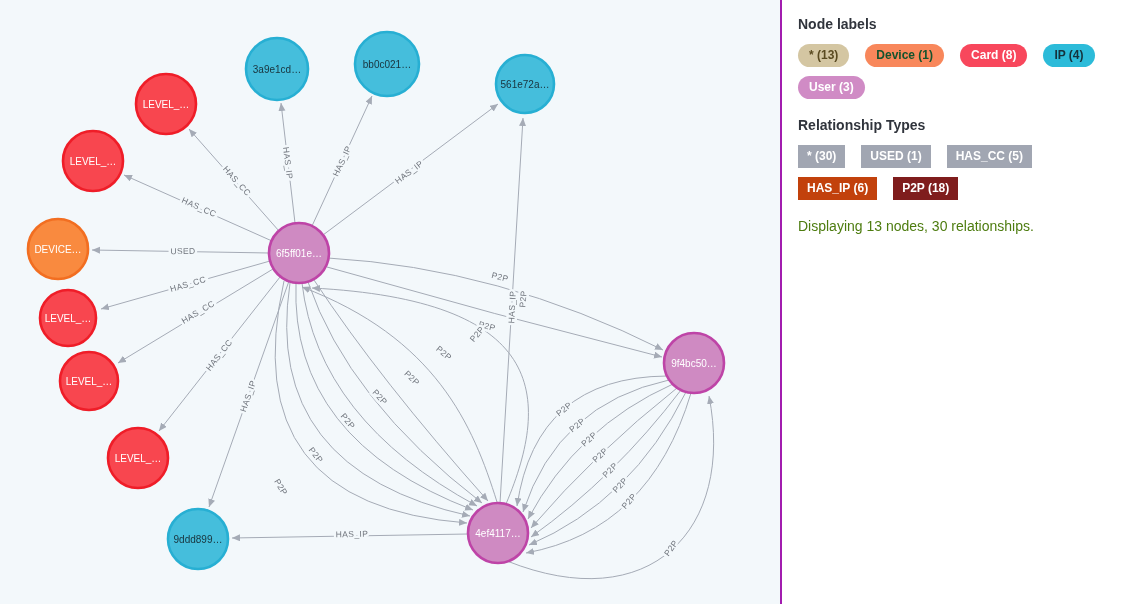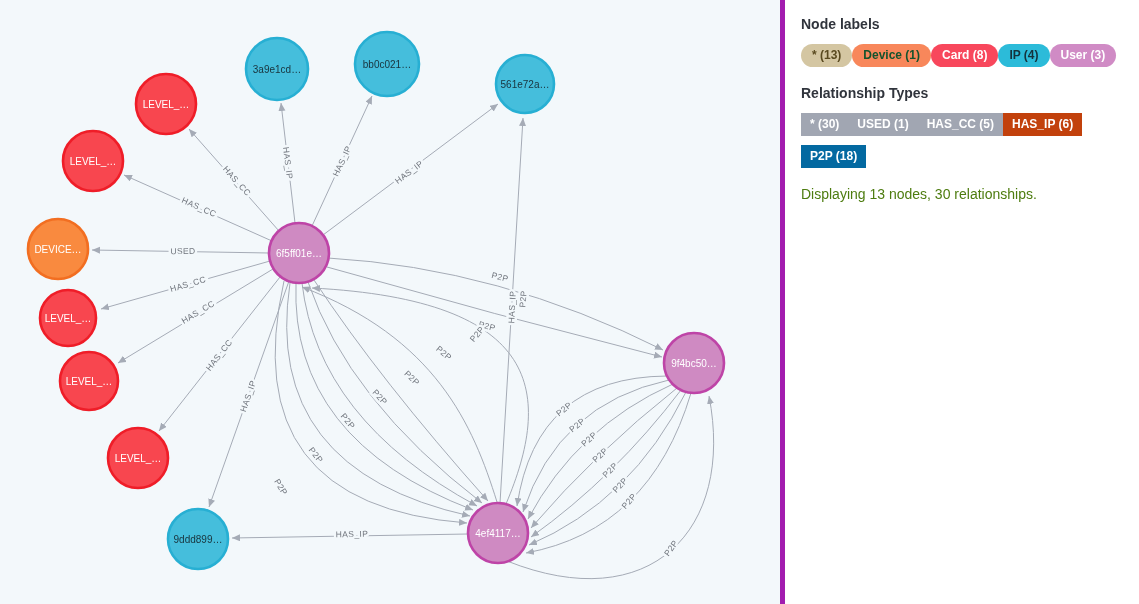--- a/index.html
+++ b/index.html
@@ -1,21 +1,21 @@
 <!DOCTYPE html>
 <html><head>
 <meta charset="utf-8">
 <style>
   html,body { margin:0; padding:0; background:#fff; }
   .app { display:flex; width:1139px; height:604px; overflow:hidden; font-family:"Liberation Sans",sans-serif; }
   .graph-panel { width:780px; height:604px; flex:0 0 auto; position:relative; }
   .graph-panel svg { display:block; }
-  .sidebar { flex:1 1 auto; background:#ffffff; border-left:5px solid #a21caf; padding:8px 16px 0 16px; box-sizing:border-box; }
+  .sidebar { flex:1 1 auto; background:#ffffff; border-left:2px solid #a21caf; padding:8px 16px 0 16px; box-sizing:border-box; }
   .sb-heading { font-size:14px; font-weight:bold; color:#30343c; margin:8px 0 0 0; }
-  .pill-row { display:flex; flex-wrap:wrap; gap:9px 0; margin:12px 0 18px 0; }
+  .pill-row { display:flex; flex-wrap:wrap; gap:9px 16px; margin:12px 0 18px 0; }
   .pill { display:inline-block; padding:4px 11px; border-radius:12px; font-size:12px; font-weight:bold; line-height:15px; cursor:pointer; user-select:none; }
   .pill.rel { border-radius:0; padding:4px 9px; }
   .status-line { font-size:14px; color:#4d7c0f; margin-top:6px; }
   .edge-label { font-family:"Liberation Sans",sans-serif; font-size:8.5px; letter-spacing:0.4px; paint-order:stroke; stroke-width:5px; cursor:pointer; }
   .node-label { font-family:"Liberation Sans",sans-serif; font-size:10px; pointer-events:none; }
   circle.node-circle { cursor:pointer; }
 </style>
 </head>
 <body>
 
@@ -155,17 +155,17 @@
         <span class="pill" style="background: rgb(248, 71, 92); color: rgb(255, 255, 255);">Card (8)</span>
         <span class="pill" style="background: rgb(44, 187, 217); color: rgb(21, 50, 60);">IP (4)</span>
         <span class="pill" style="background: rgb(208, 139, 197); color: rgb(255, 255, 255);">User (3)</span>
       </div>
     <div class="sb-heading">Relationship Types</div>
     <div class="pill-row">
         <span class="pill rel" style="background: rgb(161, 166, 178); color: rgb(255, 255, 255);">* (30)</span>
         <span class="pill rel" style="background: rgb(161, 166, 178); color: rgb(255, 255, 255);">USED (1)</span>
         <span class="pill rel" style="background: rgb(161, 166, 178); color: rgb(255, 255, 255); text-align: center;">HAS_CC (5)</span>
         <span class="pill rel" style="background: #c2410c; color: rgb(255, 255, 255); text-align: right;">HAS_IP (6)</span>
-        <span class="pill rel" style="background: #0369a1; color: rgb(255, 255, 255);">P2P (18)</span>
+        <span class="pill rel" style="background: #7f1d1d; color: rgb(255, 255, 255);">P2P (18)</span>
       </div>
     <div class="status-line">Displaying 13 nodes, 30 relationships.</div>
   </div>
 </div>
 
 </body></html>

